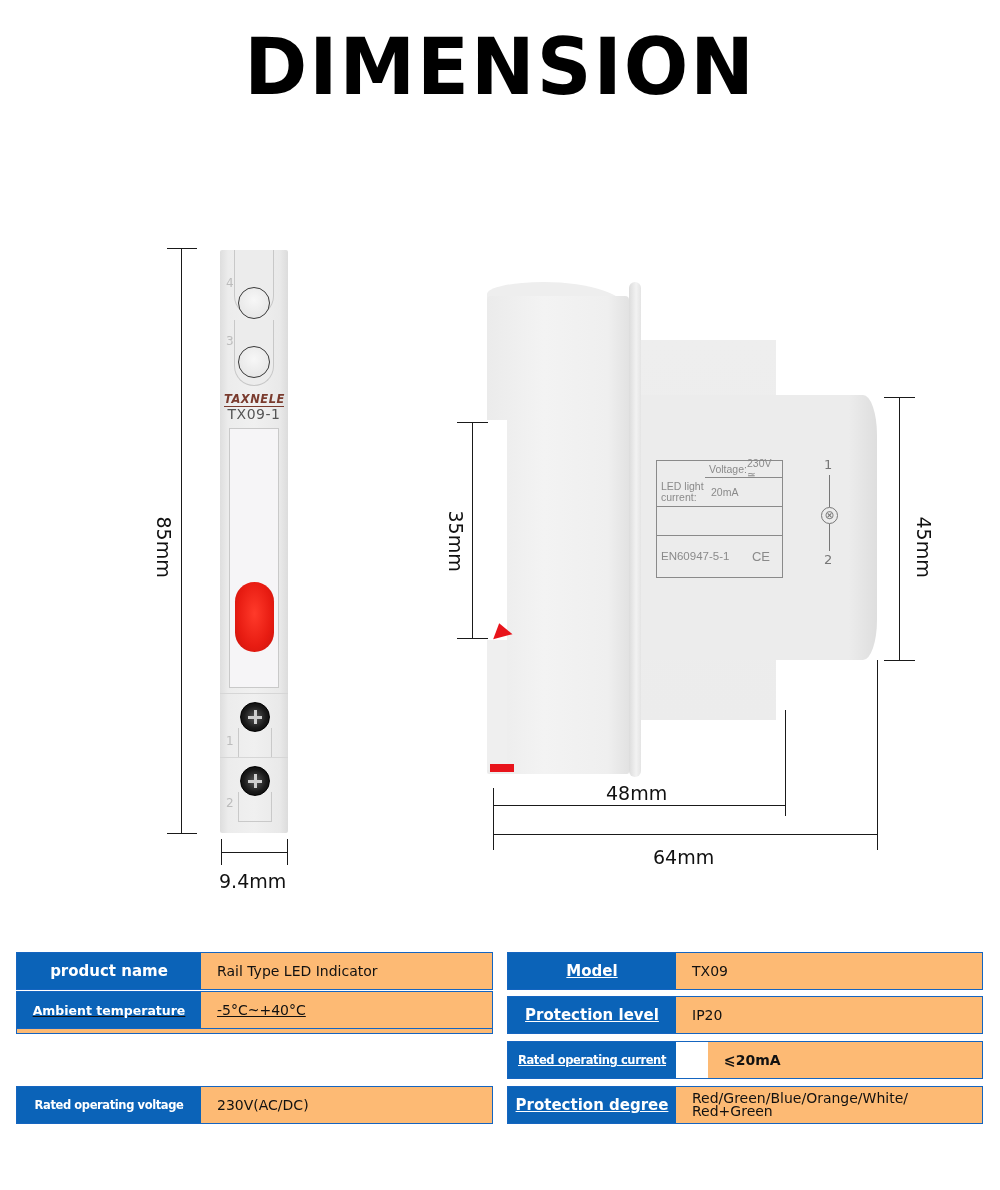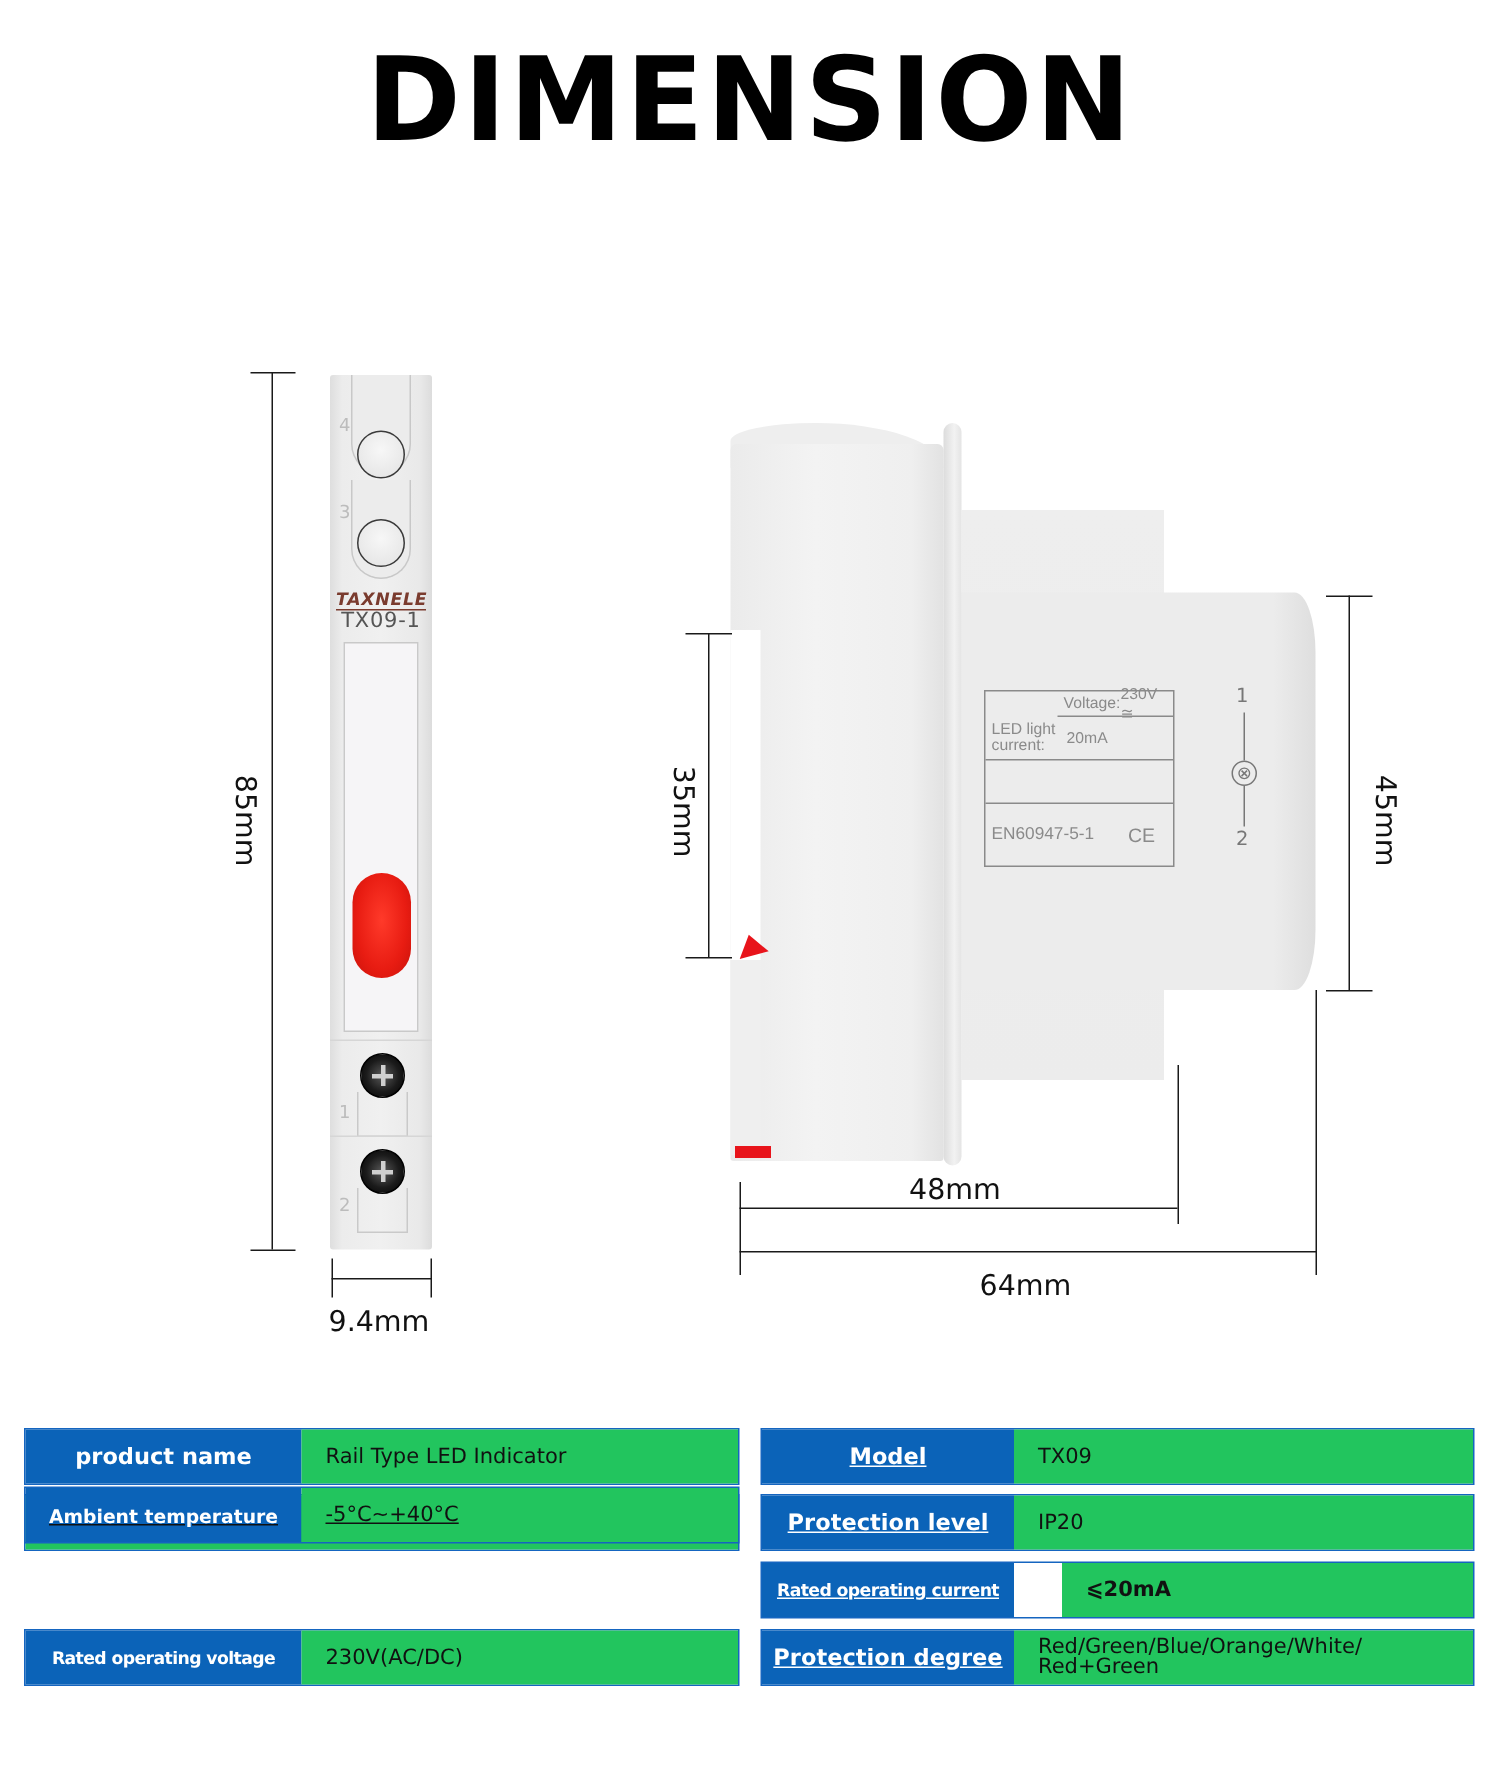--- a/index.html
+++ b/index.html
@@ -133,21 +133,21 @@
   
   .spec {
     position: absolute; display: flex; height: 38px;
     border: 1.5px solid #1565c0;
   }
   .spec .key {
     background: #0b63b8; color: #fff; font-family: "DejaVu Sans", sans-serif; font-weight: bold;
     display: flex; align-items: center; justify-content: center; white-space: nowrap; overflow: hidden;
   }
   .spec .val {
-    flex: 1; background: #22c55e; color: #111; font-family: "DejaVu Sans", sans-serif; font-size: 14px;
+    flex: 1; background: #fdba74; color: #111; font-family: "DejaVu Sans", sans-serif; font-size: 14px;
     display: flex; align-items: center; padding-left: 16px; line-height: 13px;
   }
   .spec.left { left: 16px; width: 477px; }
   .spec.left .key { width: 184px; }
   .spec.right { left: 507px; width: 476px; }
   .spec.right .key { width: 168px; text-decoration: underline; }
 </style>
 </head>
 <body>
 

